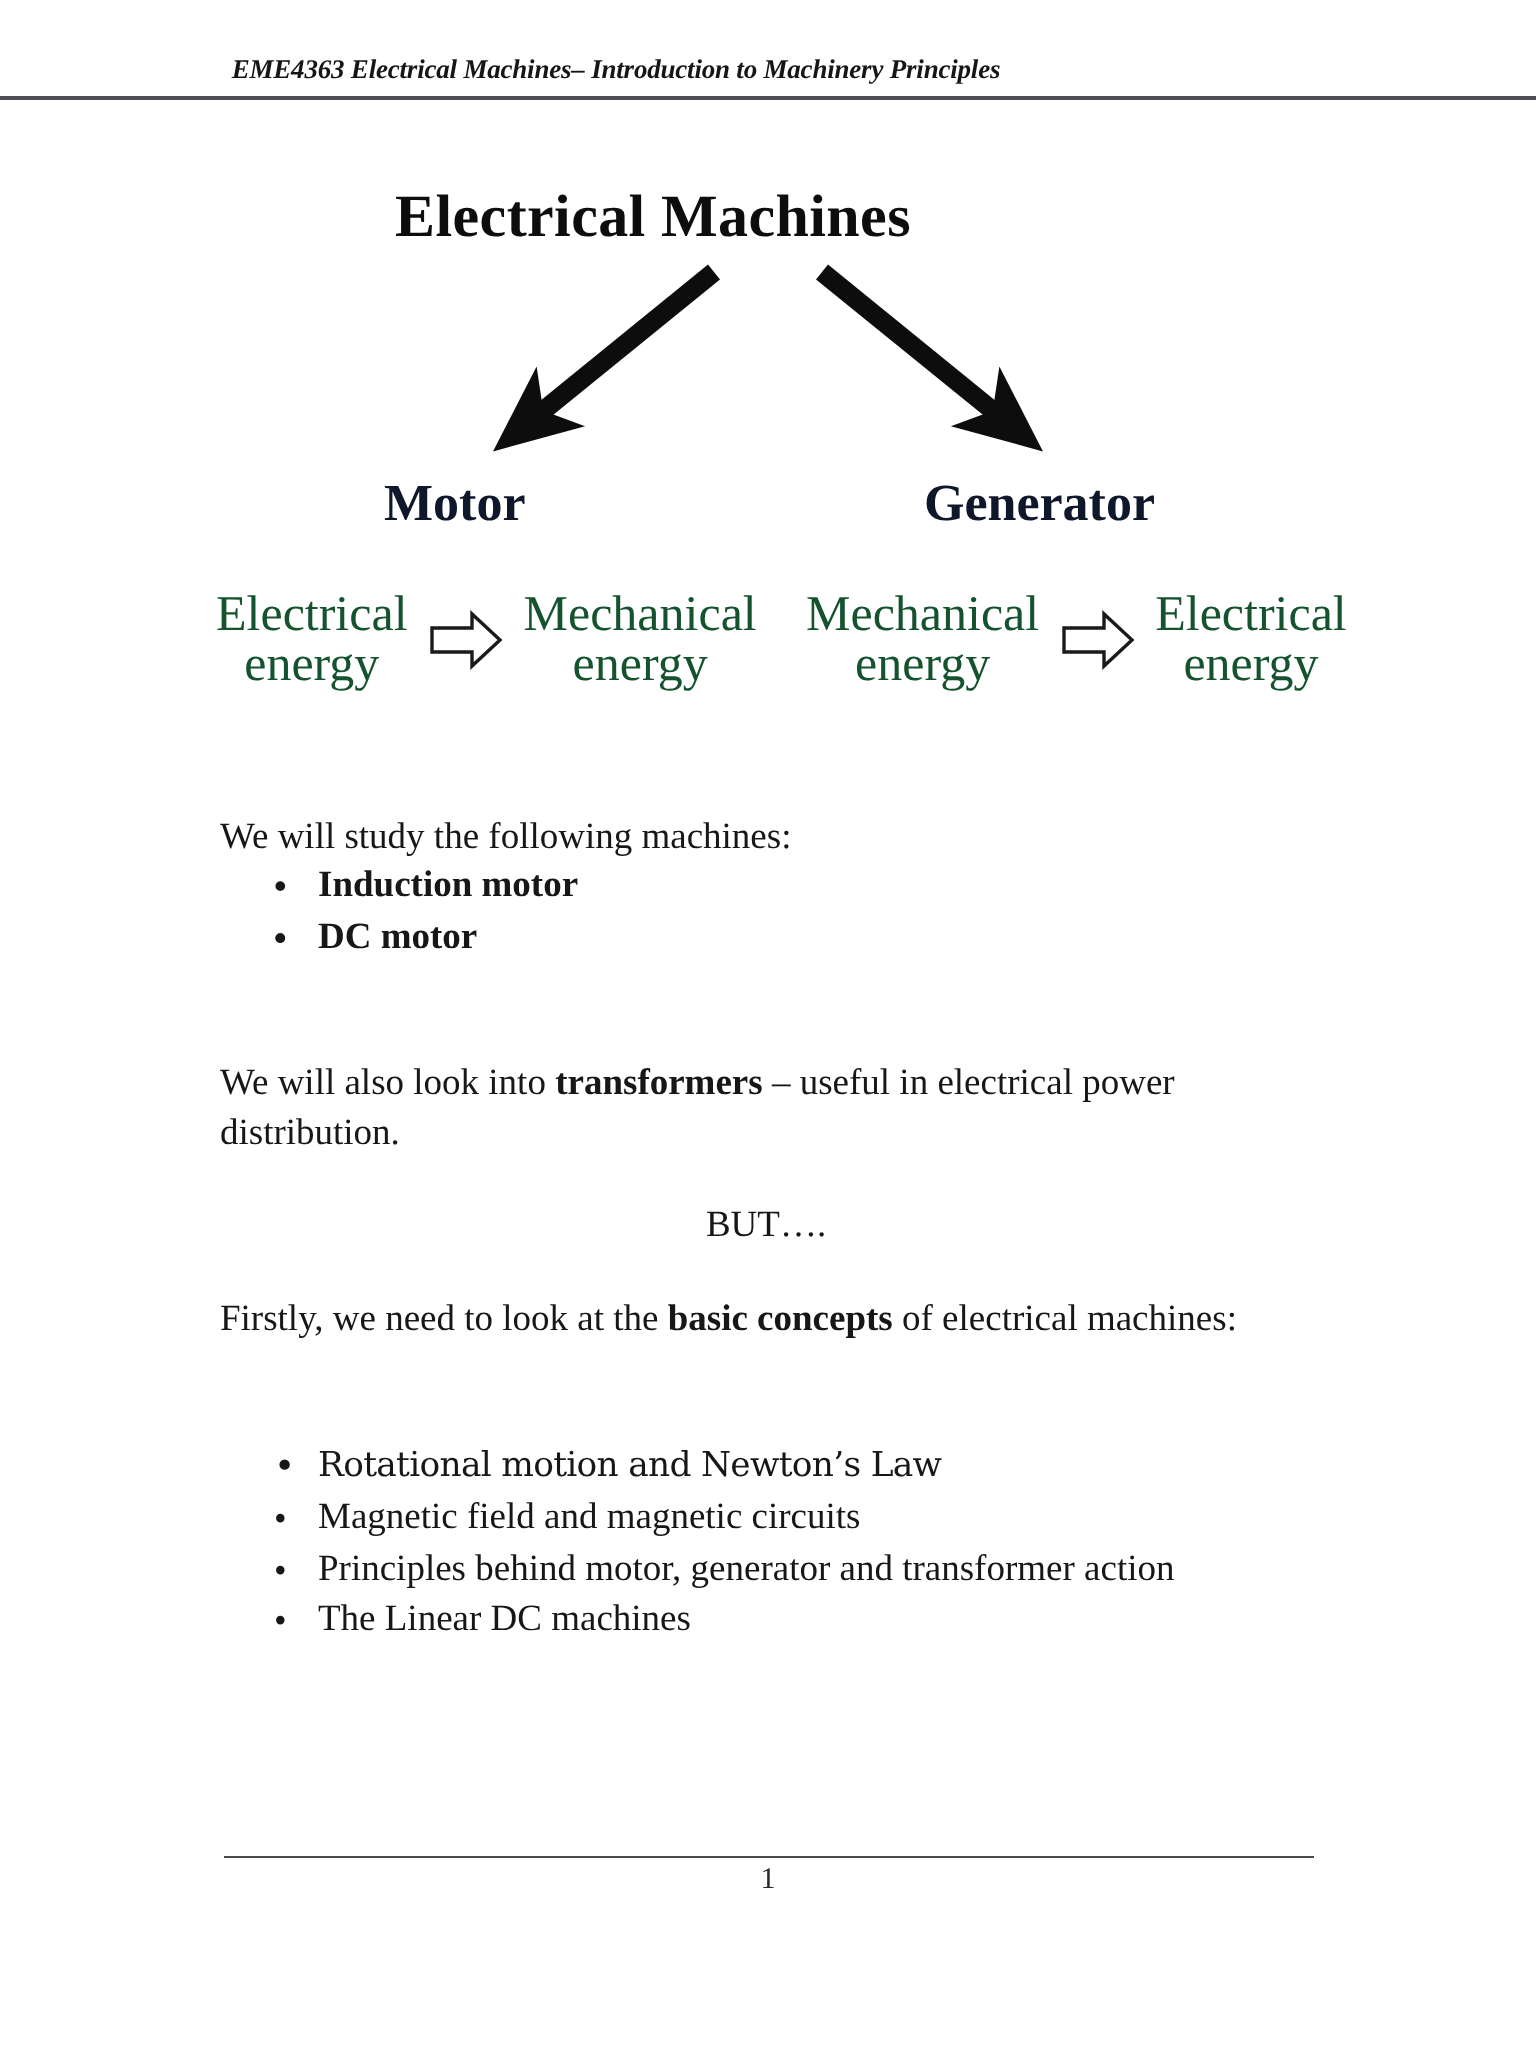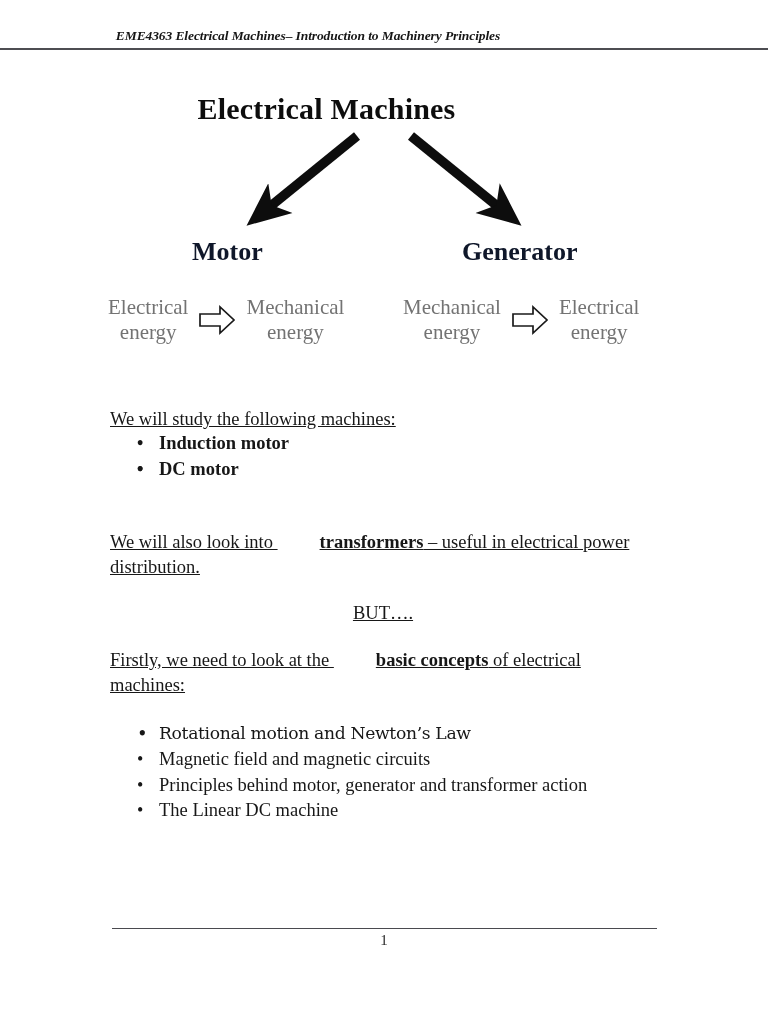--- a/index.html
+++ b/index.html
@@ -80,46 +80,45 @@
     position: absolute;
     top: 295px;
     display: flex;
     align-items: center;
     gap: 10px;
   }
   #energy-motor { left: 108px; }
   #energy-generator { left: 403px; }
 
   .energy-label {
-    font-size: 21px;
+    font-size: 25px;
     line-height: 25px;
     text-align: center;
-    color: #737373;
+    color: #14532d;
     white-space: nowrap;
   }
   .energy-label .l2 { display: block; }
 
   .block-arrow {
     flex: 0 0 auto;
     width: 38px;
     height: 32px;
     display: block;
   }
 
   
   .para {
     position: absolute;
     left: 110px;
     width: 546px;
     font-size: 18.5px;
     line-height: 24.5px;
     color: #171717;
-    text-decoration: underline;
-  }
-  .para b { font-weight: bold; margin-left: 42px; }
+  }
+  .para b { font-weight: bold; }
 
   #para-study   { top: 407px; }
   #para-transf  { top: 530px; }
   #para-but     { top: 601px; text-align: center; }
   #para-firstly { top: 648px; }
 
   
   .bullet-list {
     position: absolute;
     margin: 0;
@@ -269,18 +268,18 @@
   <li>
     <span class="bullet-dot">•</span>
     <span>Magnetic field and magnetic circuits</span>
   </li>
   <li>
     <span class="bullet-dot">•</span>
     <span>Principles behind motor, generator and transformer action</span>
   </li>
   <li>
     <span class="bullet-dot">•</span>
-    <span>The Linear DC machine</span>
+    <span>The Linear DC machines</span>
   </li>
 </ul>
 
 <div id="footer-rule"></div>
 <div id="page-number">1</div>
 
 </body></html>

